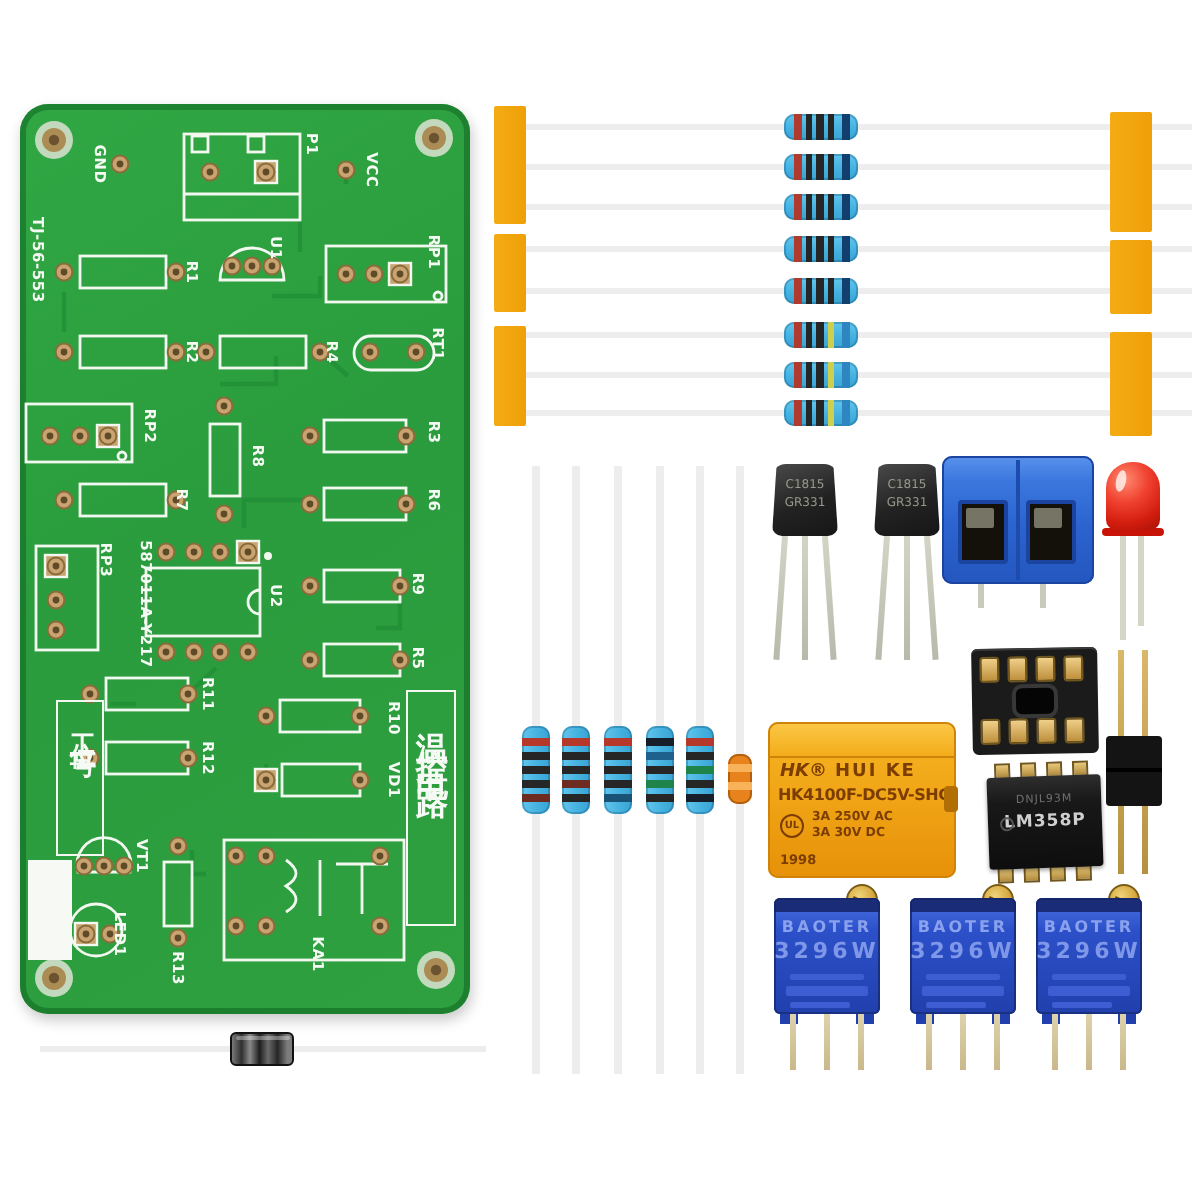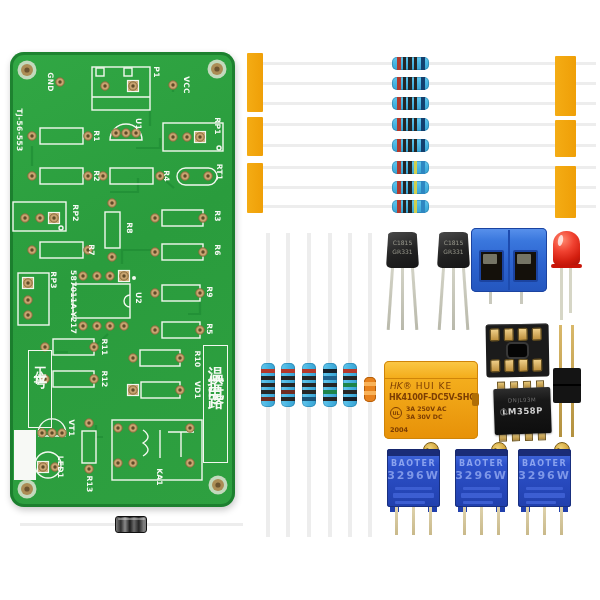--- a/index.html
+++ b/index.html
@@ -82,21 +82,21 @@
   .led-lead{position:absolute;top:37px;width:2.5px;background:#d6d6c6;}
 
   
   #relay{position:absolute;left:384px;top:361px;width:94px;height:78px;}
   .relay-top{position:absolute;left:0;top:0;width:94px;height:18px;border-radius:5px 5px 0 0;
        background:linear-gradient(180deg,#fbc847,#f3ab18);box-shadow:inset 0 0 0 1px #cf8409;}
   .relay-front{position:absolute;left:0;top:17px;width:94px;height:61px;border-radius:0 0 5px 5px;
        background:linear-gradient(180deg,#f4ae1d,#e79108);box-shadow:inset 0 0 0 1px #cf8409;
        color:#7c3d03;overflow:hidden;}
   .relay-notch{position:absolute;right:-1px;top:32px;width:7px;height:13px;background:#b06e05;border-radius:2px;}
-  .relay-row1{position:absolute;left:6px;top:3px;font-size:9px;font-weight:normal;letter-spacing:1px;white-space:nowrap;}
+  .relay-row1{position:absolute;left:6px;top:3px;font-size:9px;font-weight:bold;letter-spacing:1px;white-space:nowrap;}
   .relay-logo{font-style:italic;letter-spacing:0;margin-right:4px;}
   .relay-model{position:absolute;left:5px;top:15px;font-size:8px;font-weight:bold;letter-spacing:-.2px;white-space:nowrap;}
   .relay-certrow{position:absolute;left:6px;top:27px;display:flex;align-items:center;gap:4px;}
   .ul-mark{width:12px;height:12px;border:1.2px solid #7c3d03;border-radius:50%;
        font-size:5px;font-weight:bold;display:flex;align-items:center;justify-content:center;}
   .ratings{display:flex;flex-direction:column;font-size:6.2px;font-weight:bold;line-height:8px;white-space:nowrap;}
   .relay-year{position:absolute;left:6px;top:48px;font-size:6.5px;font-weight:bold;}
 
   
   #socket{position:absolute;left:486px;top:324px;width:63px;height:53px;transform:rotate(-1deg);}
@@ -584,21 +584,21 @@
         <span class="relay-logo">HK®</span><span>HUI KE</span>
       </div>
       <div class="relay-model">HK4100F-DC5V-SHG</div>
       <div class="relay-certrow">
         <span class="ul-mark">UL</span>
         <span class="ratings">
           <span>3A 250V AC</span>
           <span>3A 30V DC</span>
         </span>
       </div>
-      <div class="relay-year">2004</div>
+      <div class="relay-year">1998</div>
     </div>
     <div class="relay-notch"></div>
   </div>
 
   <div id="socket">
     <div class="sock-body"></div>
     <div class="sock-pin" style="left:4px;top:4px"></div>
     <div class="sock-pin" style="left:18px;top:4px"></div>
     <div class="sock-pin" style="left:32px;top:4px"></div>
     <div class="sock-pin" style="left:46px;top:4px"></div>

